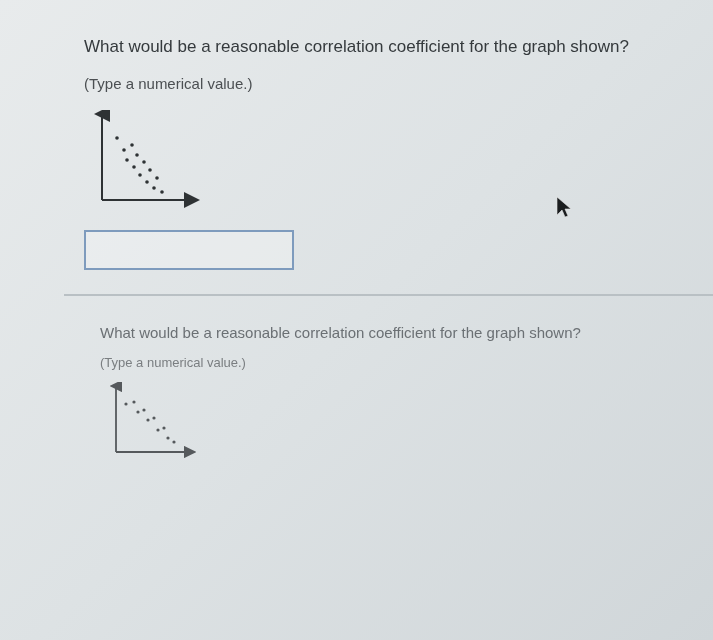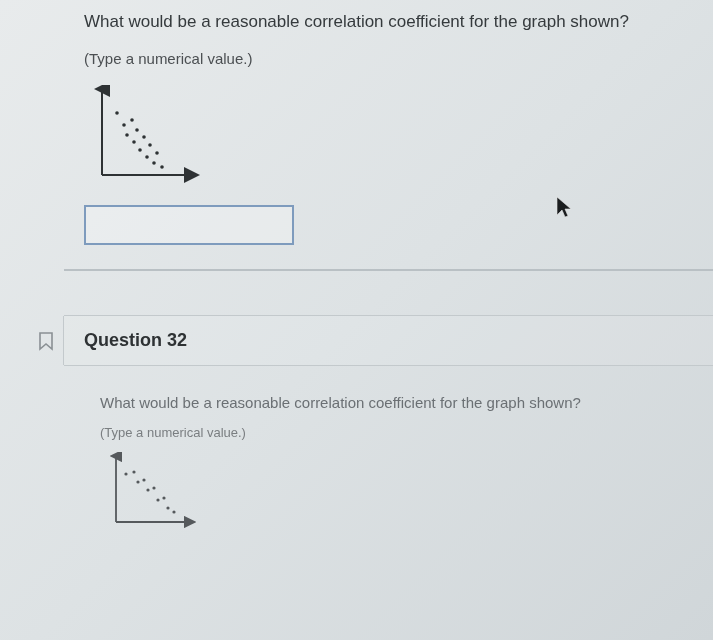--- a/index.html
+++ b/index.html
@@ -5,21 +5,21 @@
     * { box-sizing: border-box; margin: 0; padding: 0; }
     body {
       width: 713px;
       height: 640px;
       font-family: Arial, Helvetica, sans-serif;
       background: linear-gradient(135deg, #e8ebec 0%, #dde2e4 50%, #d0d6d9 100%);
       overflow: hidden;
       position: relative;
     }
     .page {
-      padding: 12px 0 0 64px;
+      padding: 37px 0 0 64px;
     }
     .question-block {
       padding: 0 20px 24px 20px;
       border-bottom: 2px solid #b9c0c4;
       margin-bottom: 0;
     }
     .prompt {
       font-size: 17px;
       color: #353a3d;
       font-weight: 500;
@@ -120,28 +120,20 @@
           <circle cx="58" cy="60" r="1.8"></circle>
           <circle cx="62" cy="78" r="1.8"></circle>
           <circle cx="65" cy="68" r="1.8"></circle>
           <circle cx="70" cy="82" r="1.8"></circle>
         </g>
     </svg>
 
     <input type="text" class="answer-input" value="" style="">
   </div>
 
-  <div class="question-header-row">
-    <div class="flag-cell">
-      <svg width="18" height="20">
-        <path d="M3 2 H15 V18 L9 13 L3 18 Z" fill="none" stroke="#8a9094" stroke-width="1.6"></path>
-      </svg>
-    </div>
-    <div class="question-header">Question 32</div>
-  </div>
 
   <div class="q2-body">
     <div class="prompt">What would be a reasonable correlation coefficient for the graph shown?</div>
     <div class="subprompt">(Type a numerical value.)</div>
 
     <svg class="scatter" width="90" height="78">
       <defs>
         <marker id="arrY2" markerWidth="7" markerHeight="7" refX="3.5" refY="3.5" orient="auto">
           <path d="M0,7 L3.5,0 L7,7 Z" fill="#55595c"></path>
         </marker>

